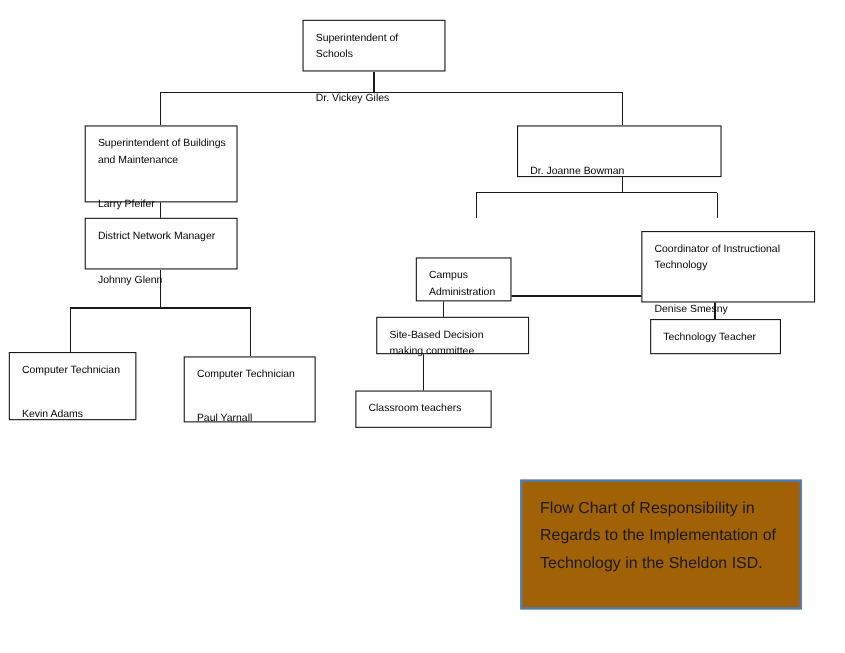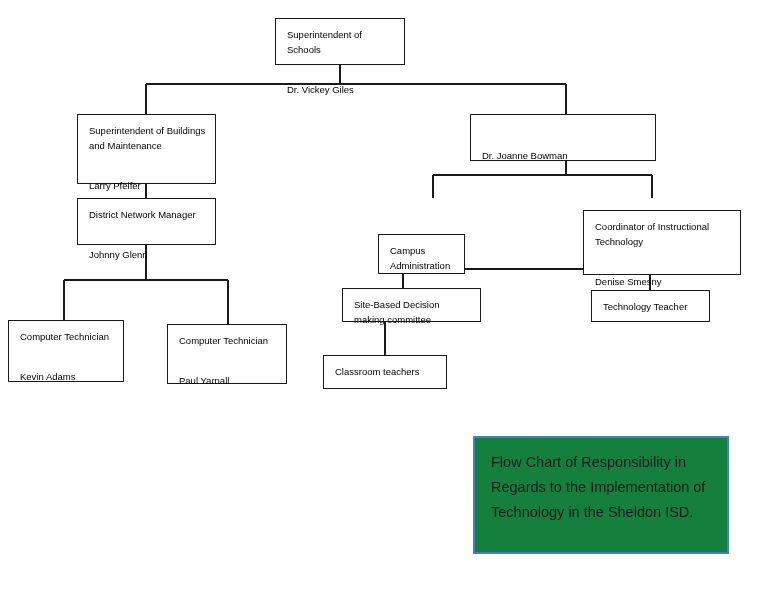--- a/index.html
+++ b/index.html
@@ -52,21 +52,21 @@
     z-index: 1;
   }
   #caption-box {
     position: absolute;
     left: 473px;
     top: 436px;
     width: 256px;
     height: 118px;
     box-sizing: border-box;
     border: 2px solid #4a7ebb;
-    background: #15803d;
+    background: #a16207;
     padding: 12px 14px 10px 16px;
     z-index: 3;
   }
   #caption-box .caption-text {
     display: block;
     font-size: 14.5px;
     line-height: 25px;
     color: #1a1a1a;
   }
 </style>

